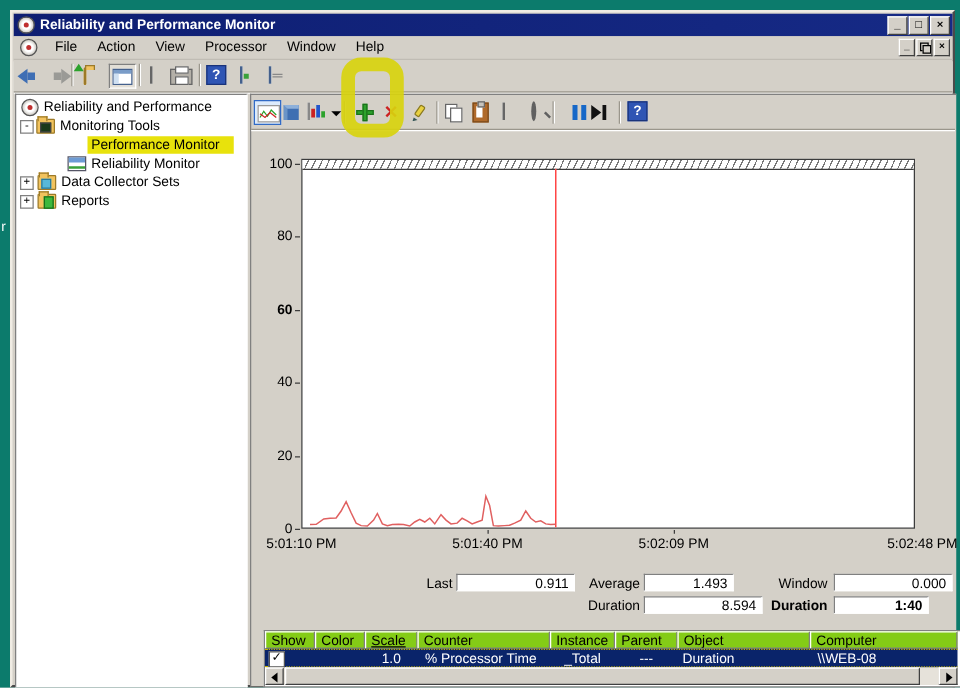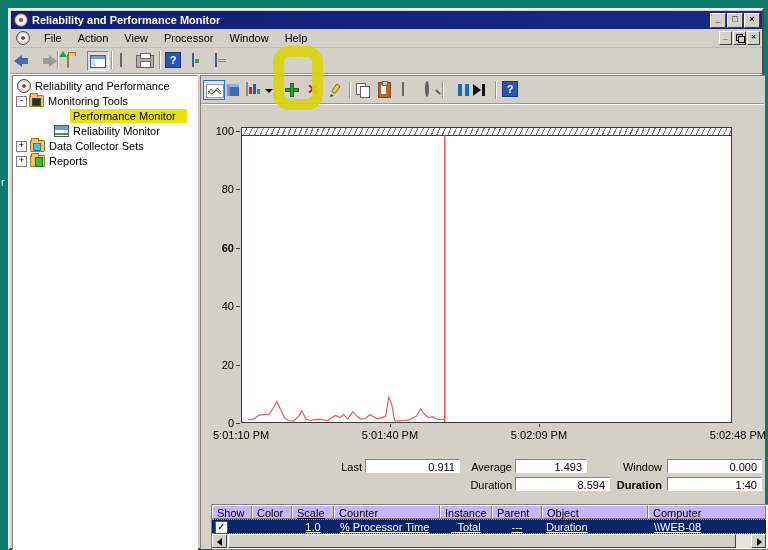--- a/index.html
+++ b/index.html
@@ -66,24 +66,24 @@
          background:repeating-linear-gradient(115deg,#fff 0 4px,#787878 4px 5px);}
   .ylab{position:absolute;width:26px;text-align:right;font-size:11px;}
   .ytick{position:absolute;width:4px;height:1px;background:#3c3c3c;}
   .xlab{position:absolute;font-size:11px;white-space:nowrap;}
   .xtick{position:absolute;width:1px;height:3px;background:#3c3c3c;}
   
   .stat-label{position:absolute;text-align:right;}
   .stat-box{position:absolute;height:14px;background:#fff;border:1px solid;border-color:#808080 #fff #fff #808080;
             text-align:right;padding:1px 4px 0 0;box-sizing:border-box;font-size:11px;}
   
-  .hdr-cell{position:absolute;top:0;height:14px;background:#c4b5fd;border:1px solid;border-color:#fff #808080 #808080 #fff;
+  .hdr-cell{position:absolute;top:0;height:14px;background:#84cc16;border:1px solid;border-color:#fff #808080 #808080 #fff;
             box-sizing:border-box;padding:1px 0 0 4px;font-size:11px;}
   .sel-row{position:absolute;background:#0a246a;color:#fff;border-top:1px dotted #c8b400;border-bottom:1px dotted #c8b400;box-sizing:border-box;}
-  .cell{position:absolute;top:1px;font-size:11px;white-space:nowrap;text-decoration:underline;}
+  .cell{position:absolute;top:1px;font-size:11px;white-space:nowrap;}
   .checkbox{position:absolute;width:11px;height:11px;background:#fff;border:1px solid #555;
             font-size:10px;line-height:10px;text-align:center;color:#000;}
   
   .sb-btn{position:absolute;width:15px;height:14px;background:#d4d0c8;border:1px solid;border-color:#fff #404040 #404040 #fff;box-sizing:border-box;}
   .sb-tri-l{position:absolute;left:4px;top:3px;width:0;height:0;border-top:4px solid transparent;border-bottom:4px solid transparent;border-right:5px solid #000;}
   .sb-tri-r{position:absolute;left:5px;top:3px;width:0;height:0;border-top:4px solid transparent;border-bottom:4px solid transparent;border-left:5px solid #000;}
   .sb-track{position:absolute;height:14px;background:#e6e2da;}
   .sb-thumb{position:absolute;height:14px;background:#d4d0c8;border:1px solid;border-color:#fff #404040 #404040 #fff;box-sizing:border-box;}
   .miniline{width:28px;height:2px;background:#cc2222;}
   .relicon{width:13px;height:10px;background:#fff;border:1px solid #556;position:relative;}
@@ -289,21 +289,21 @@
 
   <div class="abs stat-label" style="left:302px;top:461px;width:60px;">Last</div>
   <div class="abs stat-box" style="left:365px;top:459px;width:95px;">0.911</div>
   <div class="abs stat-label" style="left:438px;top:461px;width:74px;">Average</div>
   <div class="abs stat-box" style="left:515px;top:459px;width:72px;">1.493</div>
   <div class="abs stat-label" style="left:605px;top:461px;width:57px;">Window</div>
   <div class="abs stat-box" style="left:667px;top:459px;width:95px;">0.000</div>
   <div class="abs stat-label" style="left:438px;top:479px;width:74px;">Duration</div>
   <div class="abs stat-box" style="left:515px;top:477px;width:95px;">8.594</div>
   <div class="abs stat-label" style="left:605px;top:479px;width:57px;font-weight:bold;">Duration</div>
-  <div class="abs stat-box" style="left:667px;top:477px;width:95px;">1:40</div>
+  <div class="abs stat-box" style="left:667px;top:477px;width:76px;font-weight:bold;">1:40</div>
 
   <div class="abs" style="left:211px;top:504px;width:556px;height:44px;border:1px solid #808080;border-right:none;background:#fff;">
     <div class="hdr-cell" style="left:0;width:40px;">Show</div>
     <div class="hdr-cell" style="left:40px;width:40px;">Color</div>
     <div class="hdr-cell" style="left:80px;width:42px;text-decoration:underline;">Scale</div>
     <div class="hdr-cell" style="left:122px;width:106px;">Counter</div>
     <div class="hdr-cell" style="left:228px;width:52px;">Instance</div>
     <div class="hdr-cell" style="left:280px;width:50px;">Parent</div>
     <div class="hdr-cell" style="left:330px;width:106px;">Object</div>
     <div class="hdr-cell" style="left:436px;width:118px;">Computer</div>

